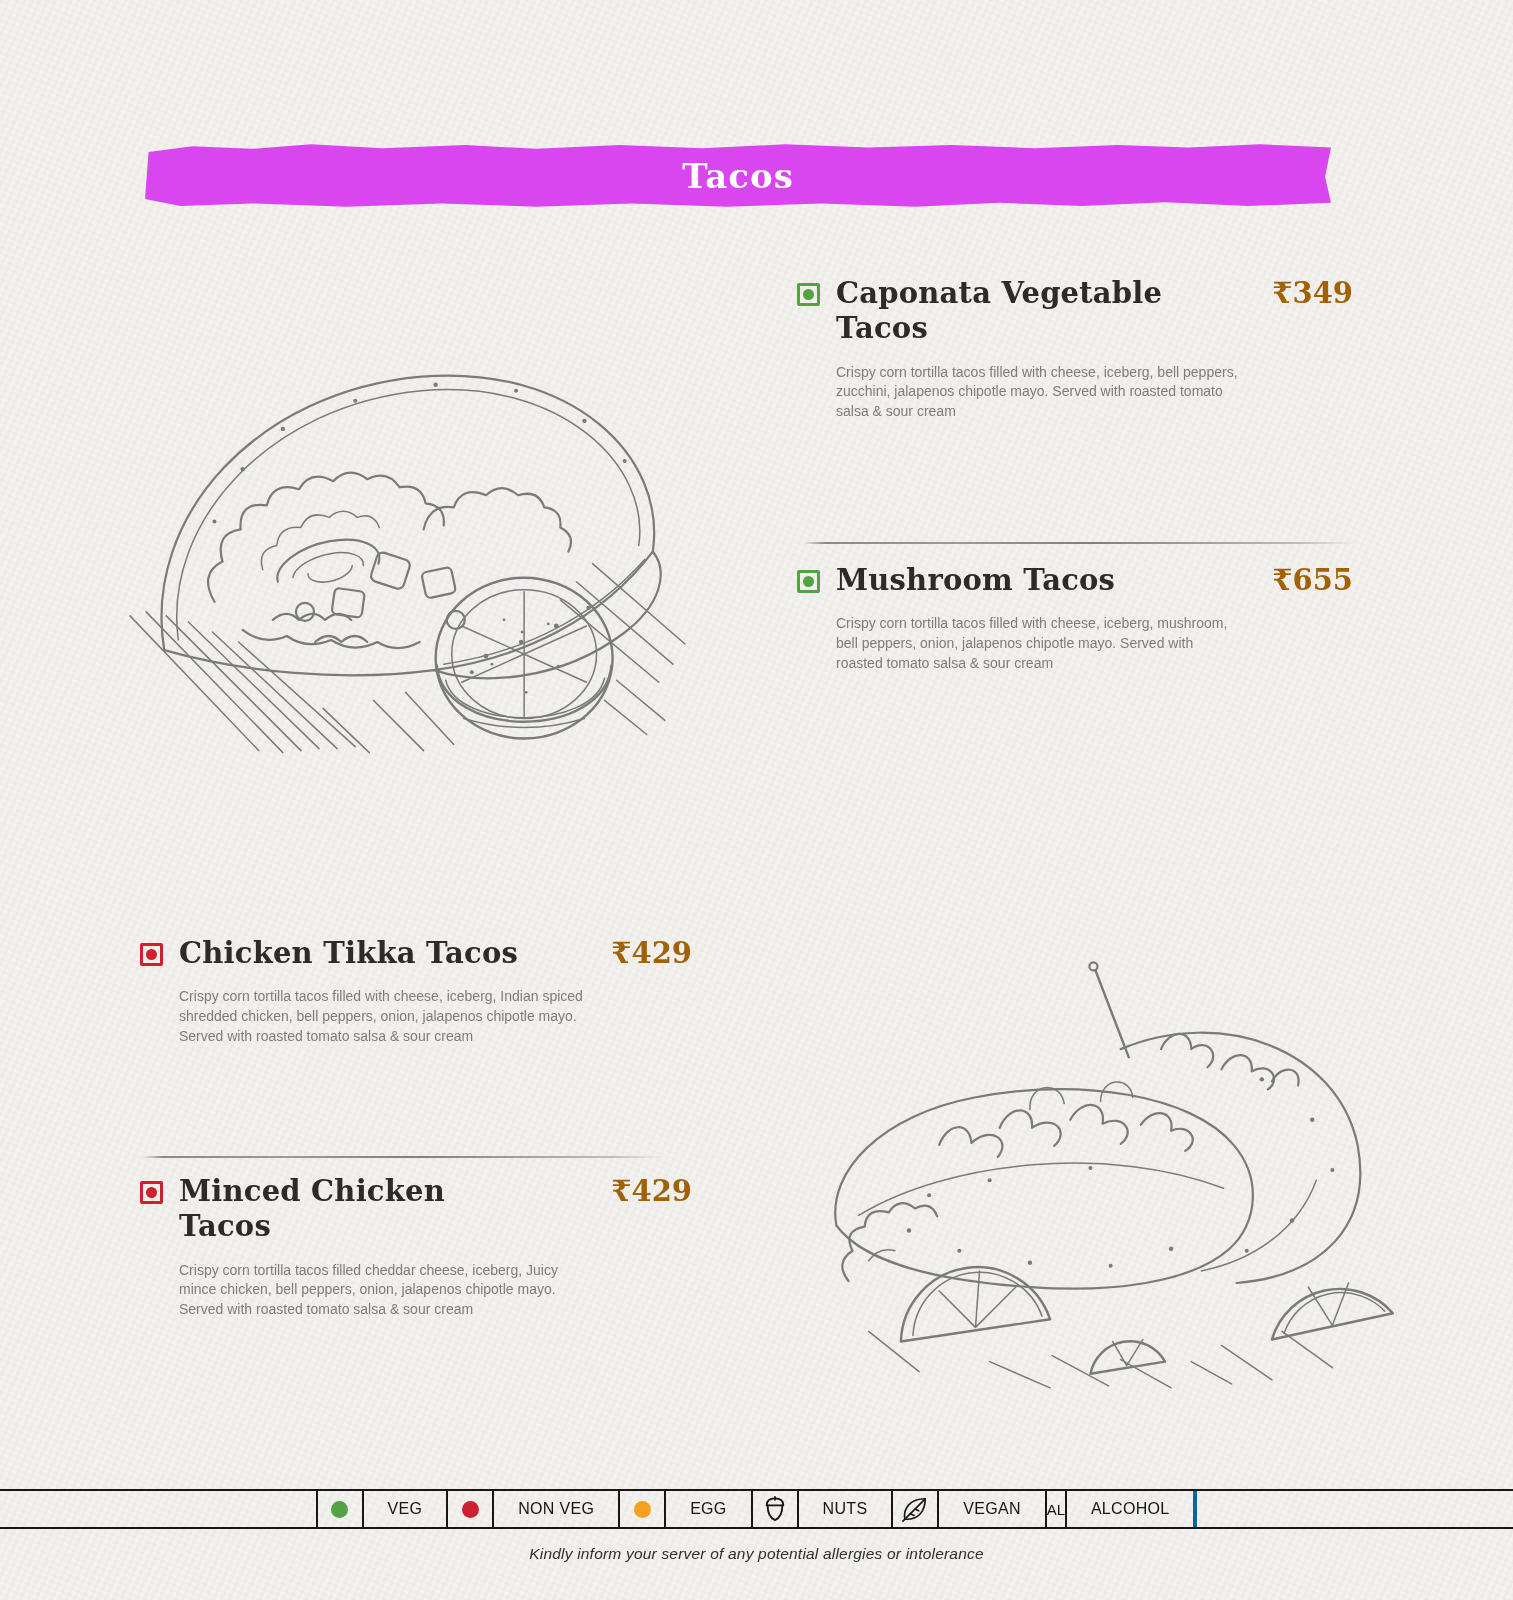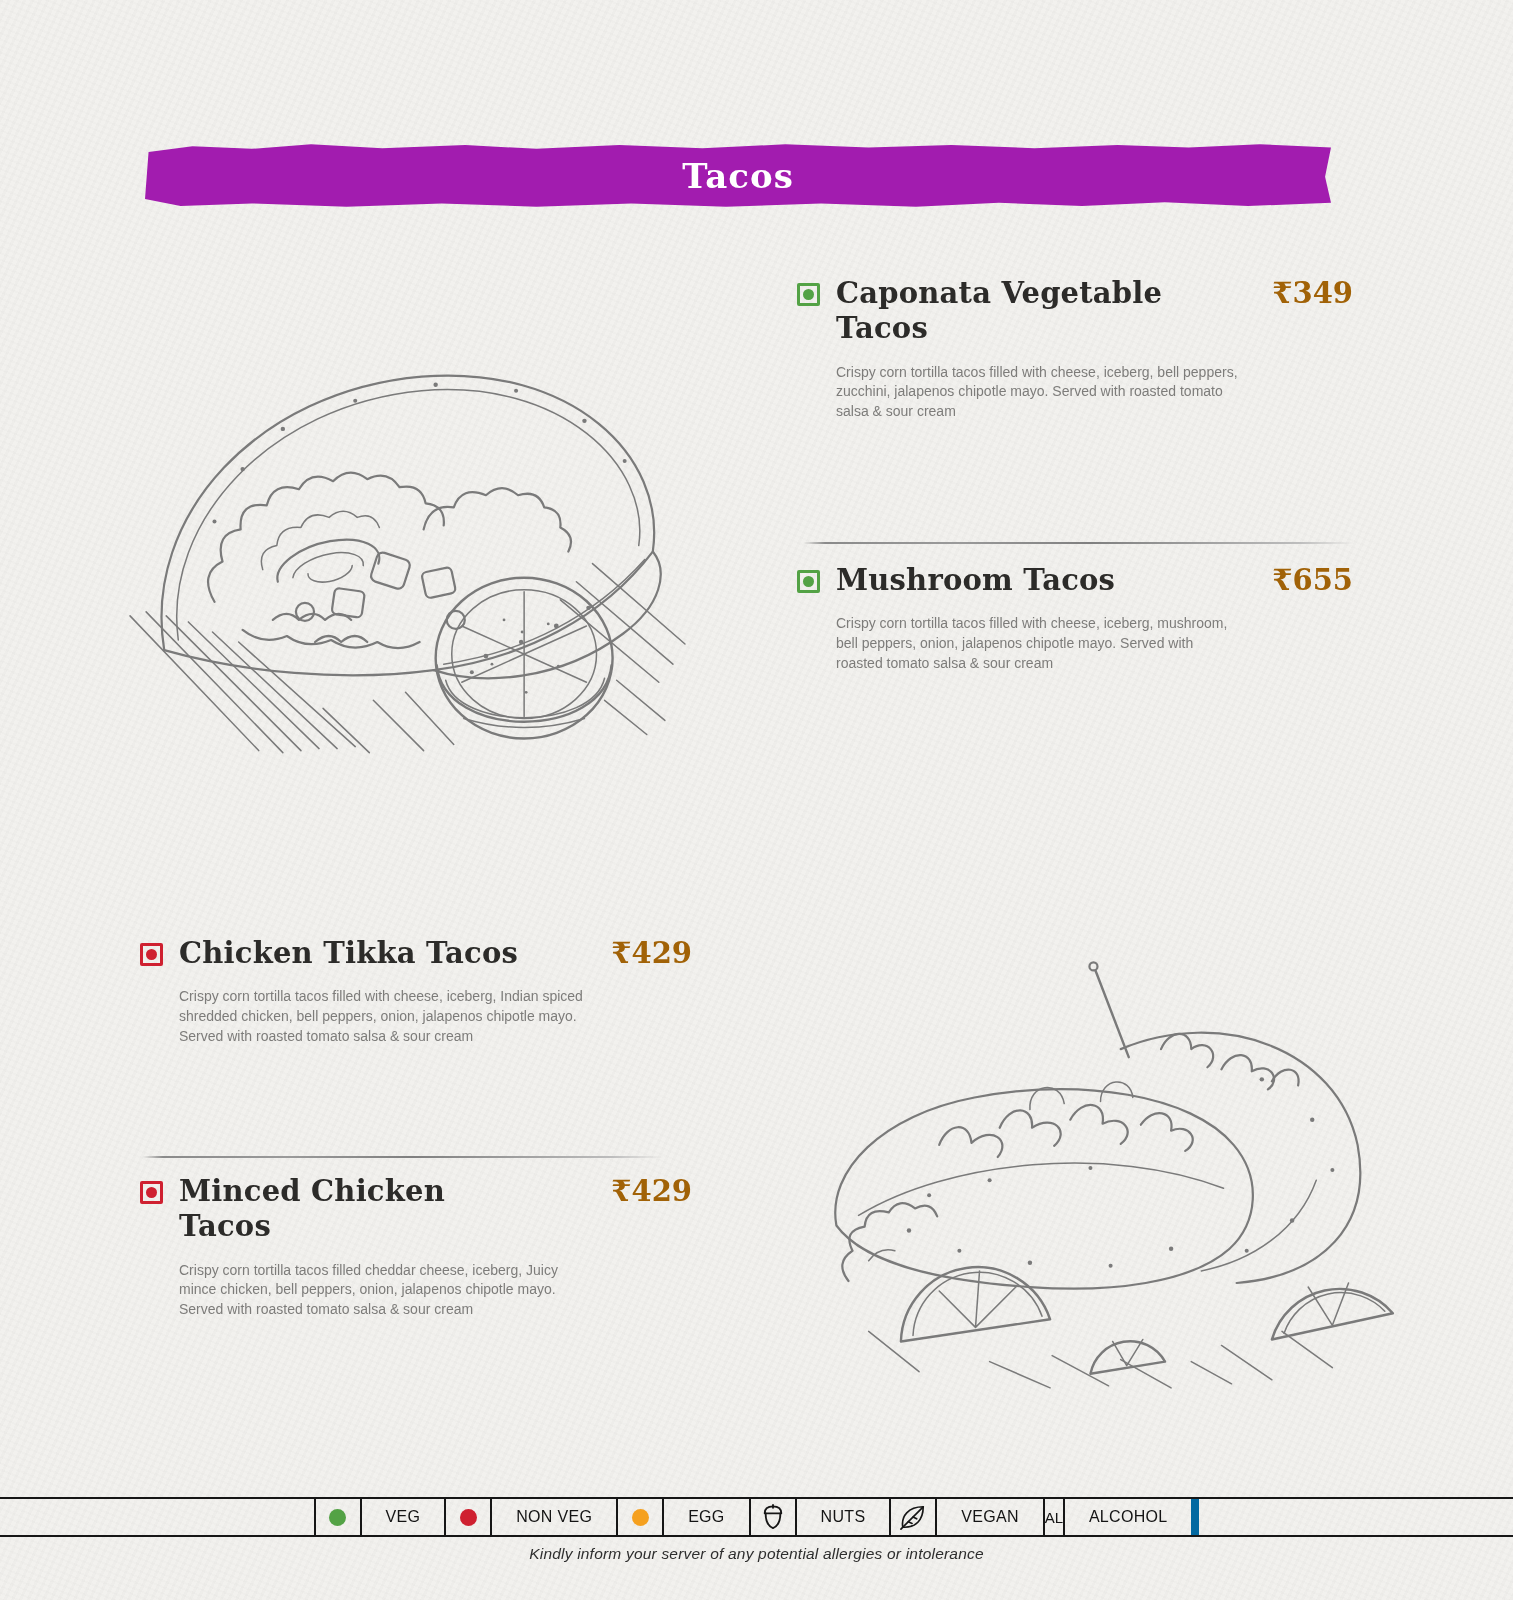--- a/index.html
+++ b/index.html
@@ -12,21 +12,21 @@
   .page::before{
     content:"";position:absolute;inset:0;pointer-events:none;
     background:
       repeating-linear-gradient(115deg, rgba(0,0,0,0.016) 0 3px, rgba(255,255,255,0.025) 3px 7px),
       repeating-linear-gradient(22deg, rgba(0,0,0,0.010) 0 2px, rgba(255,255,255,0.0) 2px 6px);
   }
 
   
   .section-header{
     position:absolute;left:145px;top:143px;width:1186px;height:65px;
-    background:#a21caf;display:flex;align-items:center;justify-content:center;
+    background:#d946ef;display:flex;align-items:center;justify-content:center;
     clip-path:polygon(0.3% 14%,4% 5%,9% 9%,14% 2%,20% 8%,27% 3%,33% 9%,40% 3%,47% 8%,54% 2%,61% 7%,68% 3%,75% 8%,82% 3%,88% 7%,94% 2%,100% 7%,99.5% 52%,100% 92%,93% 97%,86% 91%,79% 97%,72% 92%,65% 98%,57% 93%,49% 98%,41% 93%,33% 98%,25% 93%,17% 98%,9% 93%,3% 97%,0% 86%);
   }
   .section-title{
     color:#ffffff;font-family:"DejaVu Serif","Liberation Serif",serif;
     font-weight:bold;font-size:34px;letter-spacing:1px;
   }
 
   
   .menu-item{position:absolute;}
   #item-0{left:797px;top:276px;width:556px;}
@@ -69,27 +69,27 @@
   
   .illus{position:absolute;}
   #illus-left{left:122px;top:318px;width:568px;height:448px;}
   #illus-right{left:788px;top:928px;width:620px;height:464px;}
   .illus svg{width:100%;height:100%;display:block;}
 
   
   .legend-band{
     position:absolute;left:0;top:1489px;width:1513px;height:40px;
     border-top:2px solid #161616;border-bottom:2px solid #161616;
-    box-sizing:border-box;display:flex;justify-content:center;align-items:stretch;margin-top:8px;
+    box-sizing:border-box;display:flex;justify-content:center;align-items:stretch;
   }
   .legend-cell{
     border-left:2px solid #161616;display:flex;align-items:center;justify-content:center;
     box-sizing:border-box;background:transparent;
   }
-  .legend-cell.last{border-right:8px solid #0369a1;}
+  .legend-cell.last{border-right:4px solid #0369a1;}
   .legend-cell.iconcell{width:46px;flex:none;}
   .legend-cell.labelcell{padding:0 24px;font-size:16px;color:#141414;letter-spacing:0.3px;}
   .legend-cell.al-cell{width:20px;flex:none;font-size:15px;color:#141414;}
   .legend-dot{width:17px;height:17px;border-radius:50%;}
 
   .footnote{
     position:absolute;left:0;top:1545px;width:1513px;text-align:center;
     font-style:italic;font-size:15.5px;color:#2e2e2e;letter-spacing:0.2px;
   }
 

